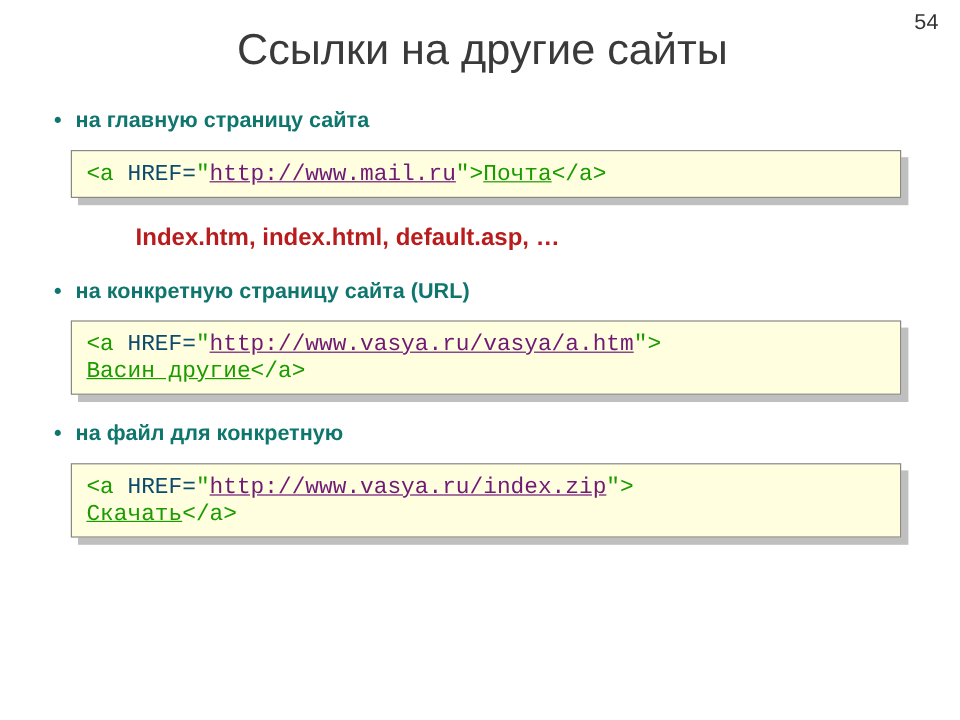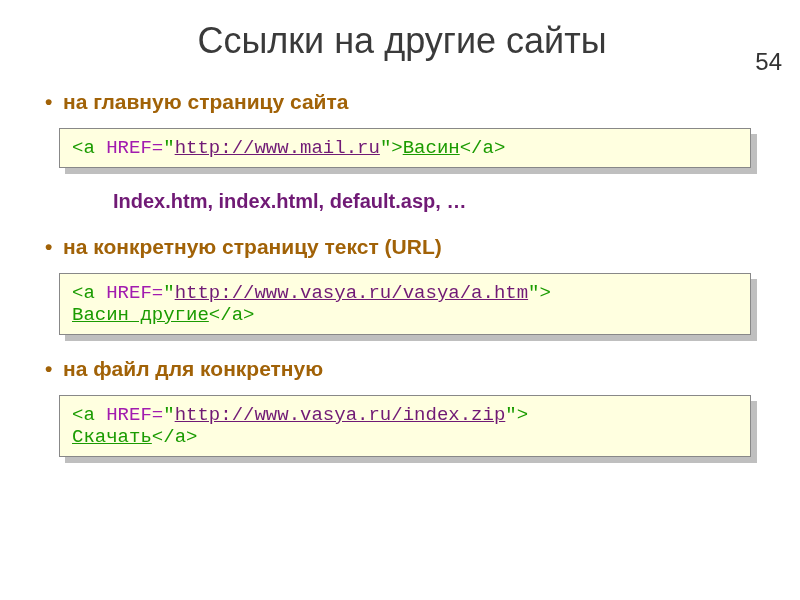--- a/index.html
+++ b/index.html
@@ -8,39 +8,38 @@
     height: 600px;
     background: #fff;
     font-family: Arial, sans-serif;
     position: relative;
     overflow: hidden;
   }
   .page-number {
     position: absolute;
     top: 8px;
     right: 18px;
-    font-size: 24px;
+    font-size: 18px;
     color: #333;
-    margin-top: 40px;
   }
   .slide {
     padding: 20px 35px 20px 45px;
   }
   .title {
     font-size: 36px;
     color: #3a3a3a;
     font-weight: normal;
     margin-bottom: 28px;
     margin-left: -6px;
     text-align: center;
   }
   .bullet {
-    font-size: 21px;
+    font-size: 18px;
     font-weight: bold;
-    color: #a16207;
+    color: #0f766e;
     margin-bottom: 14px;
     position: relative;
     padding-left: 18px;
   }
   .bullet::before {
     content: "•";
     position: absolute;
     left: 0;
     top: 0;
   }
@@ -62,52 +61,52 @@
     z-index: 1;
     background: #FFFFE0;
     border: 1px solid #888;
     padding: 8px 12px;
     font-family: "Courier New", monospace;
     font-size: 19px;
     white-space: nowrap;
     overflow: hidden;
   }
   .tag-punct { color: #1a9b00; }
-  .tag-attr { color: #a21caf; }
+  .tag-attr { color: #0c4a6e; }
   .dq { color: #1a9b00; }
   .tag-text { color: #701a75; text-decoration: underline; }
   .link-text { color: #1a9b00; text-decoration: underline; }
   .indent-note {
     font-size: 20px;
     font-weight: bold;
-    color: #701a75;
+    color: #b91c1c;
     margin-left: 68px;
     margin-bottom: 22px;
   }
   .section-gap { margin-top: 8px; }
 </style>
 </head>
 <body>
 
 <div class="page-number">54</div>
 
 <div class="slide">
 
   <h1 class="title">Ссылки на другие сайты</h1>
 
   <div class="bullet">на главную страницу сайта</div>
   <div class="code-wrap">
     <div class="code-shadow"></div>
     <div class="code-box">
-      <span class="tag-punct">&lt;a</span><span class="tag-attr"> HREF=</span><span class="dq">"</span><span class="tag-text">http://www.mail.ru</span><span class="dq">"</span><span class="tag-punct">&gt;</span><span class="link-text">Васин</span><span class="tag-punct">&lt;/a&gt;</span>
+      <span class="tag-punct">&lt;a</span><span class="tag-attr"> HREF=</span><span class="dq">"</span><span class="tag-text">http://www.mail.ru</span><span class="dq">"</span><span class="tag-punct">&gt;</span><span class="link-text">Почта</span><span class="tag-punct">&lt;/a&gt;</span>
     </div>
   </div>
   <div class="indent-note">Index.htm, index.html, default.asp, …</div>
 
-  <div class="bullet section-gap">на конкретную страницу текст (URL)</div>
+  <div class="bullet section-gap">на конкретную страницу сайта (URL)</div>
   <div class="code-wrap">
     <div class="code-shadow"></div>
     <div class="code-box">
       <span class="tag-punct">&lt;a</span><span class="tag-attr"> HREF=</span><span class="dq">"</span><span class="tag-text">http://www.vasya.ru/vasya/a.htm</span><span class="dq">"</span><span class="tag-punct">&gt;</span><br><span class="link-text">Васин другие</span><span class="tag-punct">&lt;/a&gt;</span>
     </div>
   </div>
 
   <div class="bullet section-gap">на файл для конкретную</div>
   <div class="code-wrap">
     <div class="code-shadow"></div>

